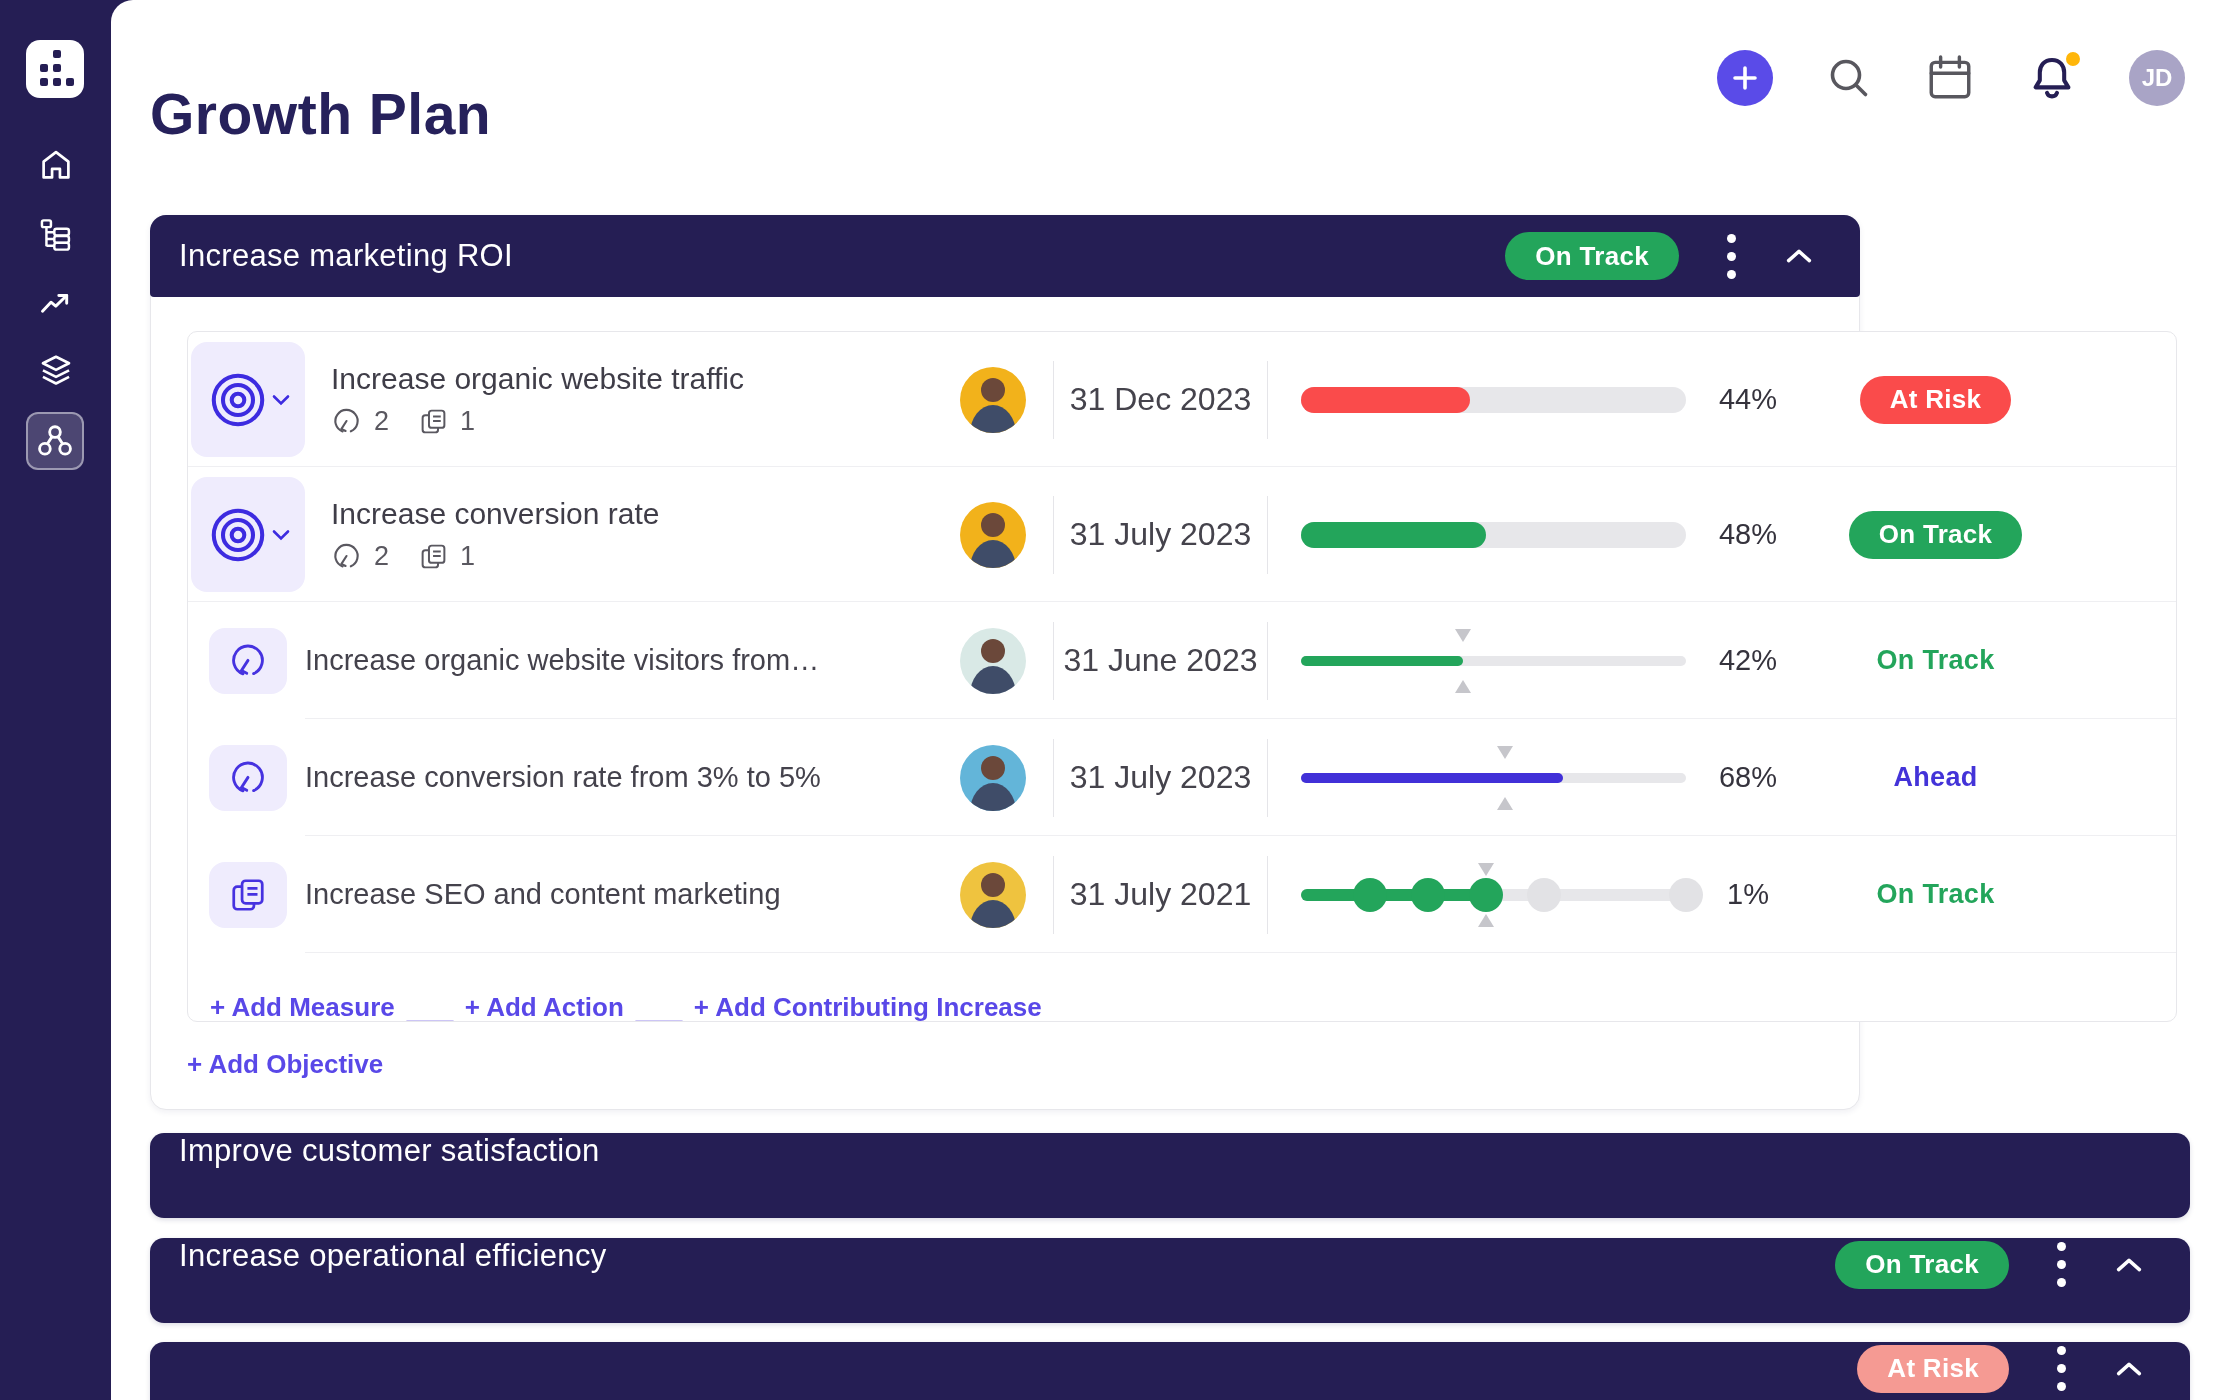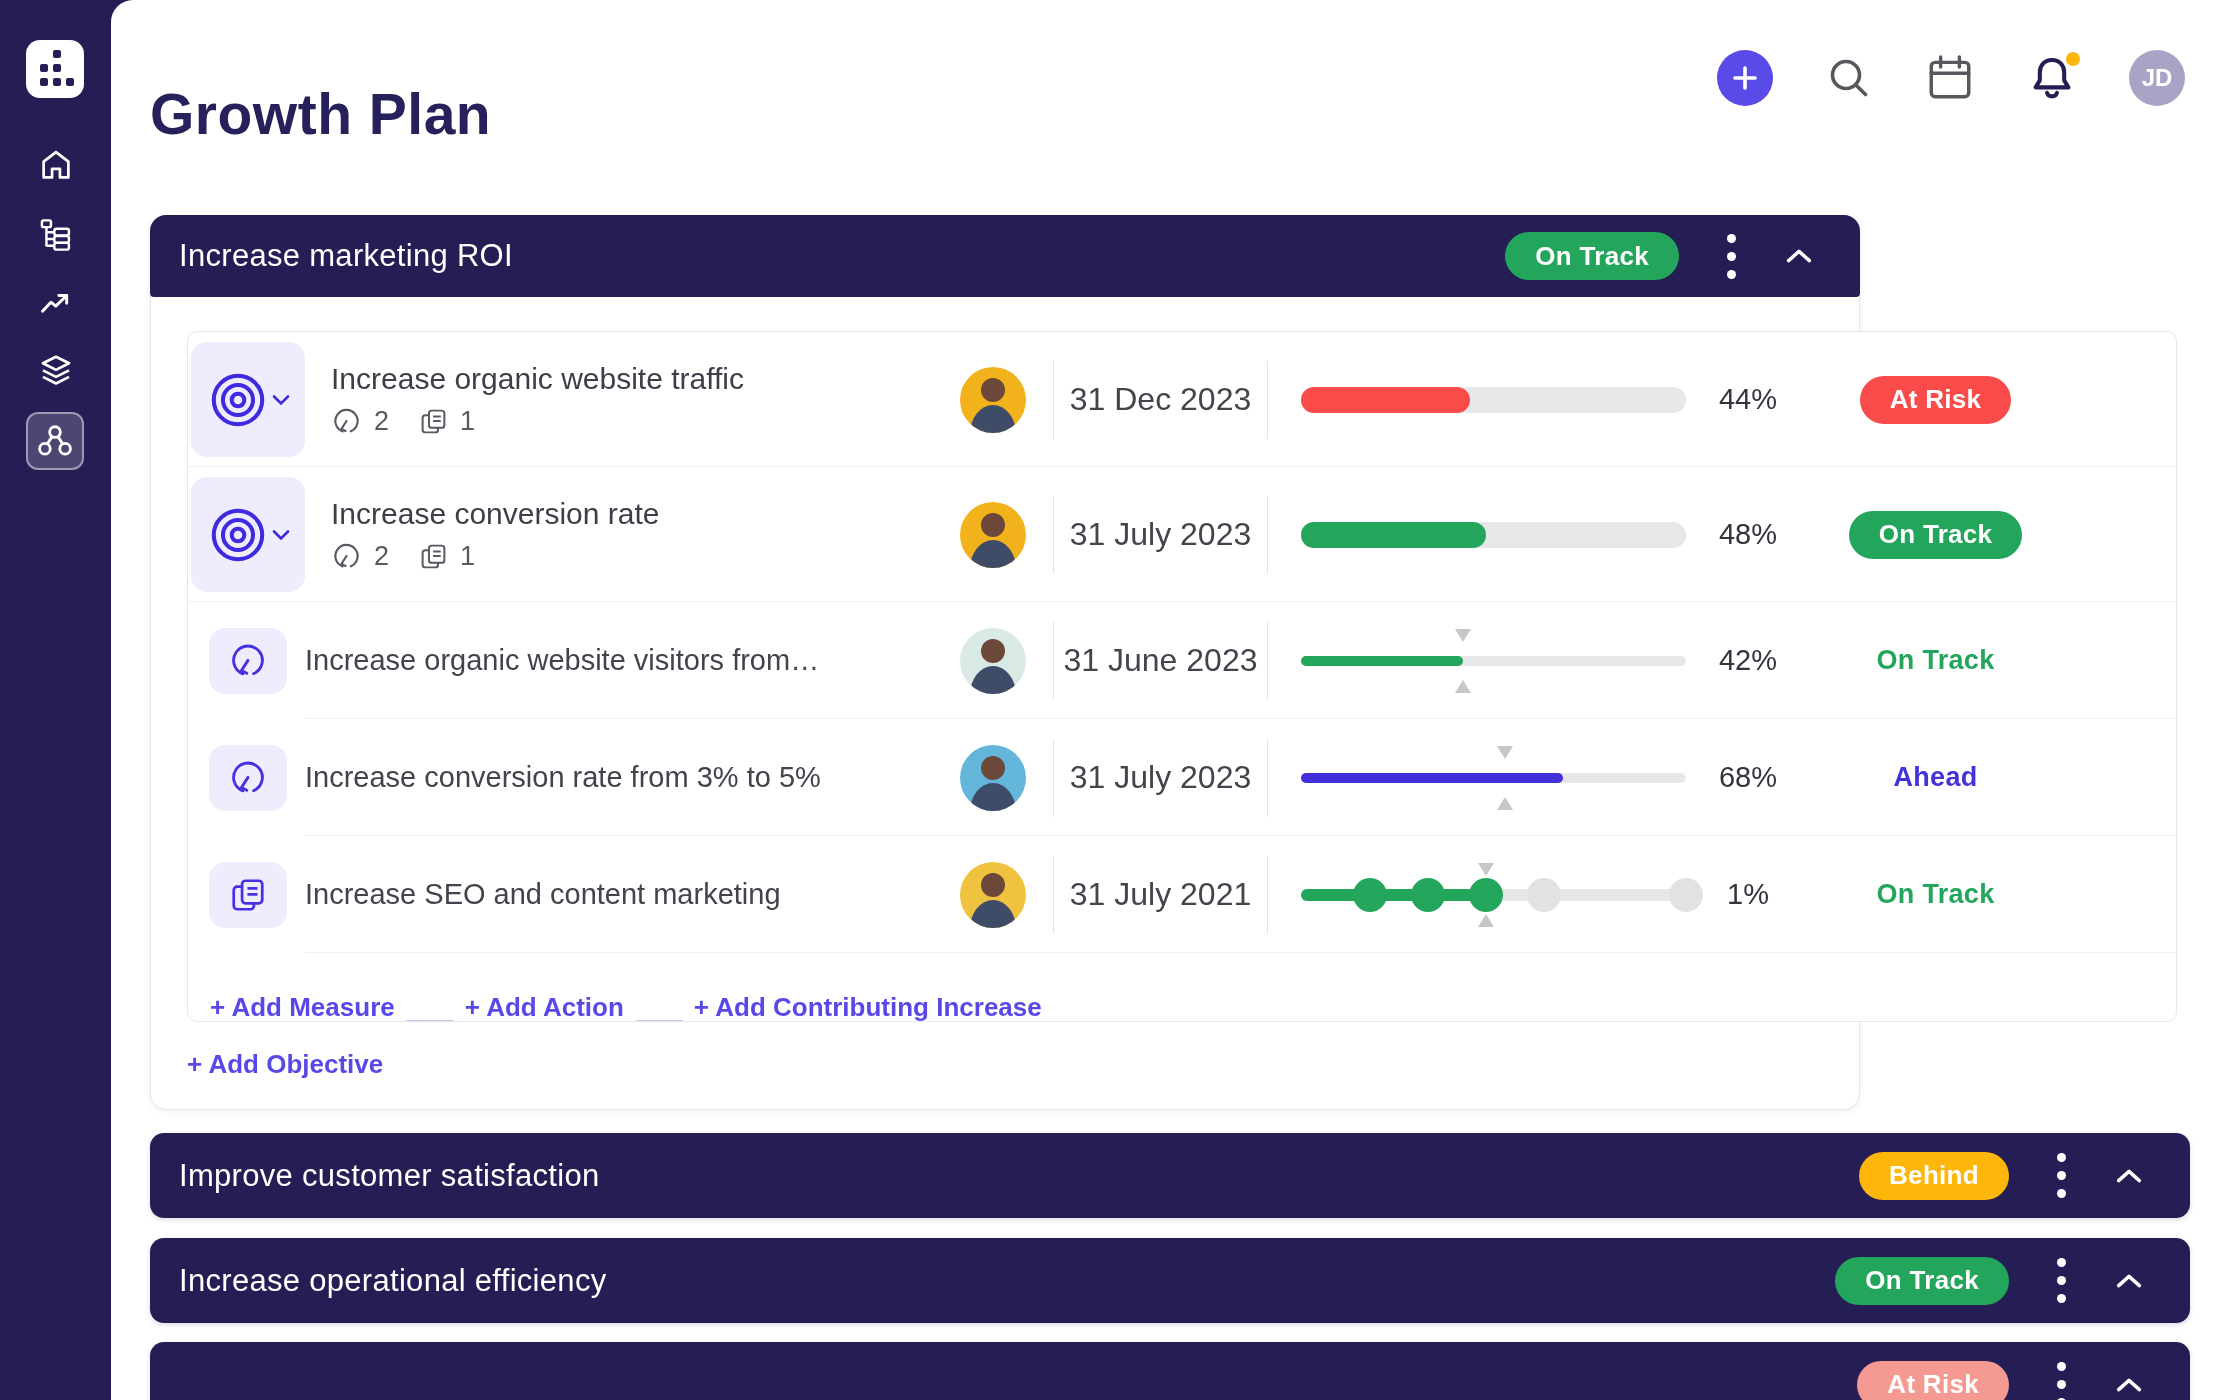--- a/index.html
+++ b/index.html
@@ -70,21 +70,21 @@
   .statuscol { width:255px; display:flex; justify-content:center; }
   .spacer { width:113px; }
   .status-text { font-size:27px; font-weight:700; letter-spacing:.3px; }
 
   .addlinks { height:70px; display:flex; align-items:flex-end; padding-left:22px; gap:11px; }
   .addlink { color:#5948E8; font-size:26px; font-weight:700; cursor:pointer; }
   .dashline { width:48px; height:3px; background:#CCC5F5; border-radius:2px; }
   .add-objective { position:absolute; left:36px; top:833px; color:#5948E8; font-size:26px; font-weight:700; cursor:pointer; }
 
   
-  .section-bar { position:absolute; left:39px; width:2040px; height:85px; background:#251E54; border-radius:14px; display:flex; align-items:center; padding:0 46px 0 29px; box-shadow:0 2px 5px rgba(30,26,80,.15); }
+  .section-bar { position:absolute; left:39px; width:2040px; height:85px; background:#251E54; border-radius:14px; display:flex; align-items:flex-start; padding:0 46px 0 29px; box-shadow:0 2px 5px rgba(30,26,80,.15); }
   .section-title { flex:1; color:#fff; font-size:31px; font-weight:500; letter-spacing:.3px; }
 
   svg { display:block; }
 </style>
 </head>
 <body>
 
 <div class="sidebar">
   <div class="logo-tile">
     <i class="logo-dot" style="left:27px;top:10px"></i>
@@ -369,31 +369,20 @@
         <span class="addlink">+ Add Contributing Increase</span>
       </div>
 
     </div>
 
     <div class="add-objective">+ Add Objective</div>
   </div>
 
   <div class="section-bar" style="top:1133px">
     <div class="section-title">Improve customer satisfaction</div>
-    <div class="hdr-controls">
-      <div class="pill" style="background: rgb(255, 182, 10);">Behind</div>
-      <div class="kebab">
-          <i></i>
-          <i></i>
-          <i></i>
-        </div>
-      <svg width="30" height="20" viewBox="0 0 26 16" fill="none" stroke="#fff" stroke-width="3" stroke-linecap="round" stroke-linejoin="round">
-        <path d="M4 12 L13 4 L22 12"></path>
-      </svg>
-    </div>
   </div>
 
   <div class="section-bar" style="top:1238px">
     <div class="section-title">Increase operational efficiency</div>
     <div class="hdr-controls">
       <div class="pill" style="background: rgb(35, 165, 91);">On Track</div>
       <div class="kebab">
           <i></i>
           <i></i>
           <i></i>

